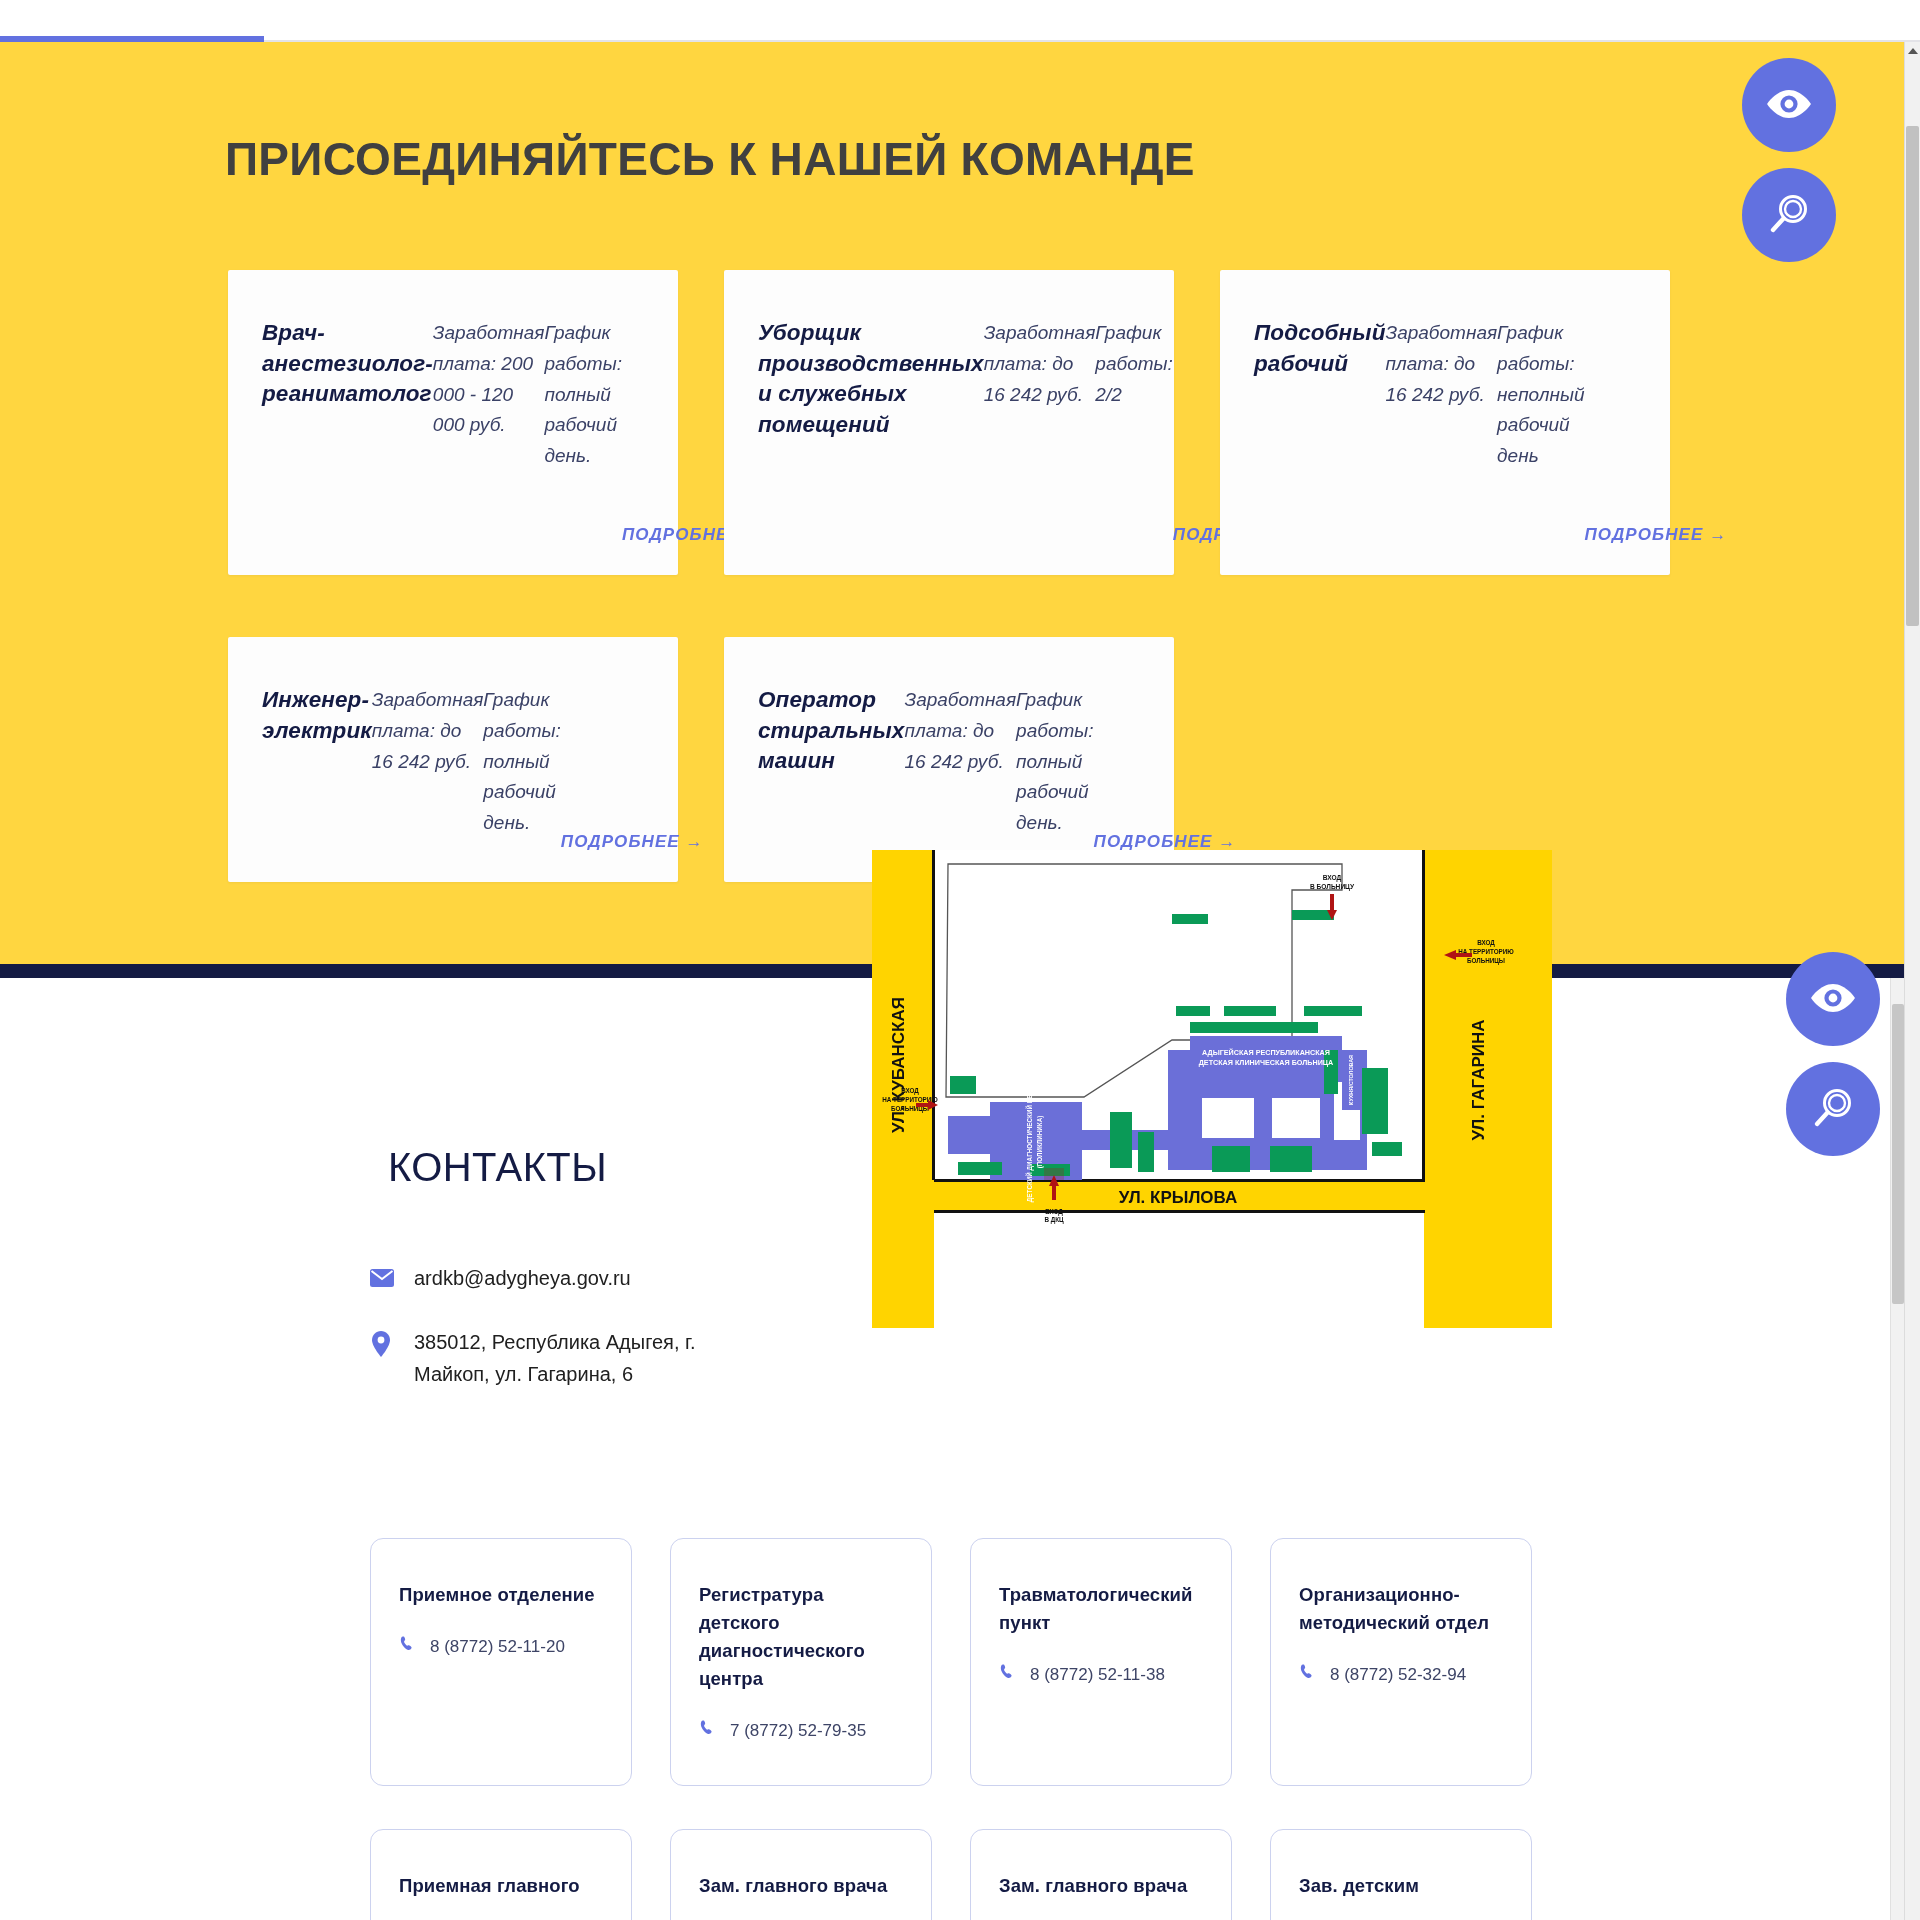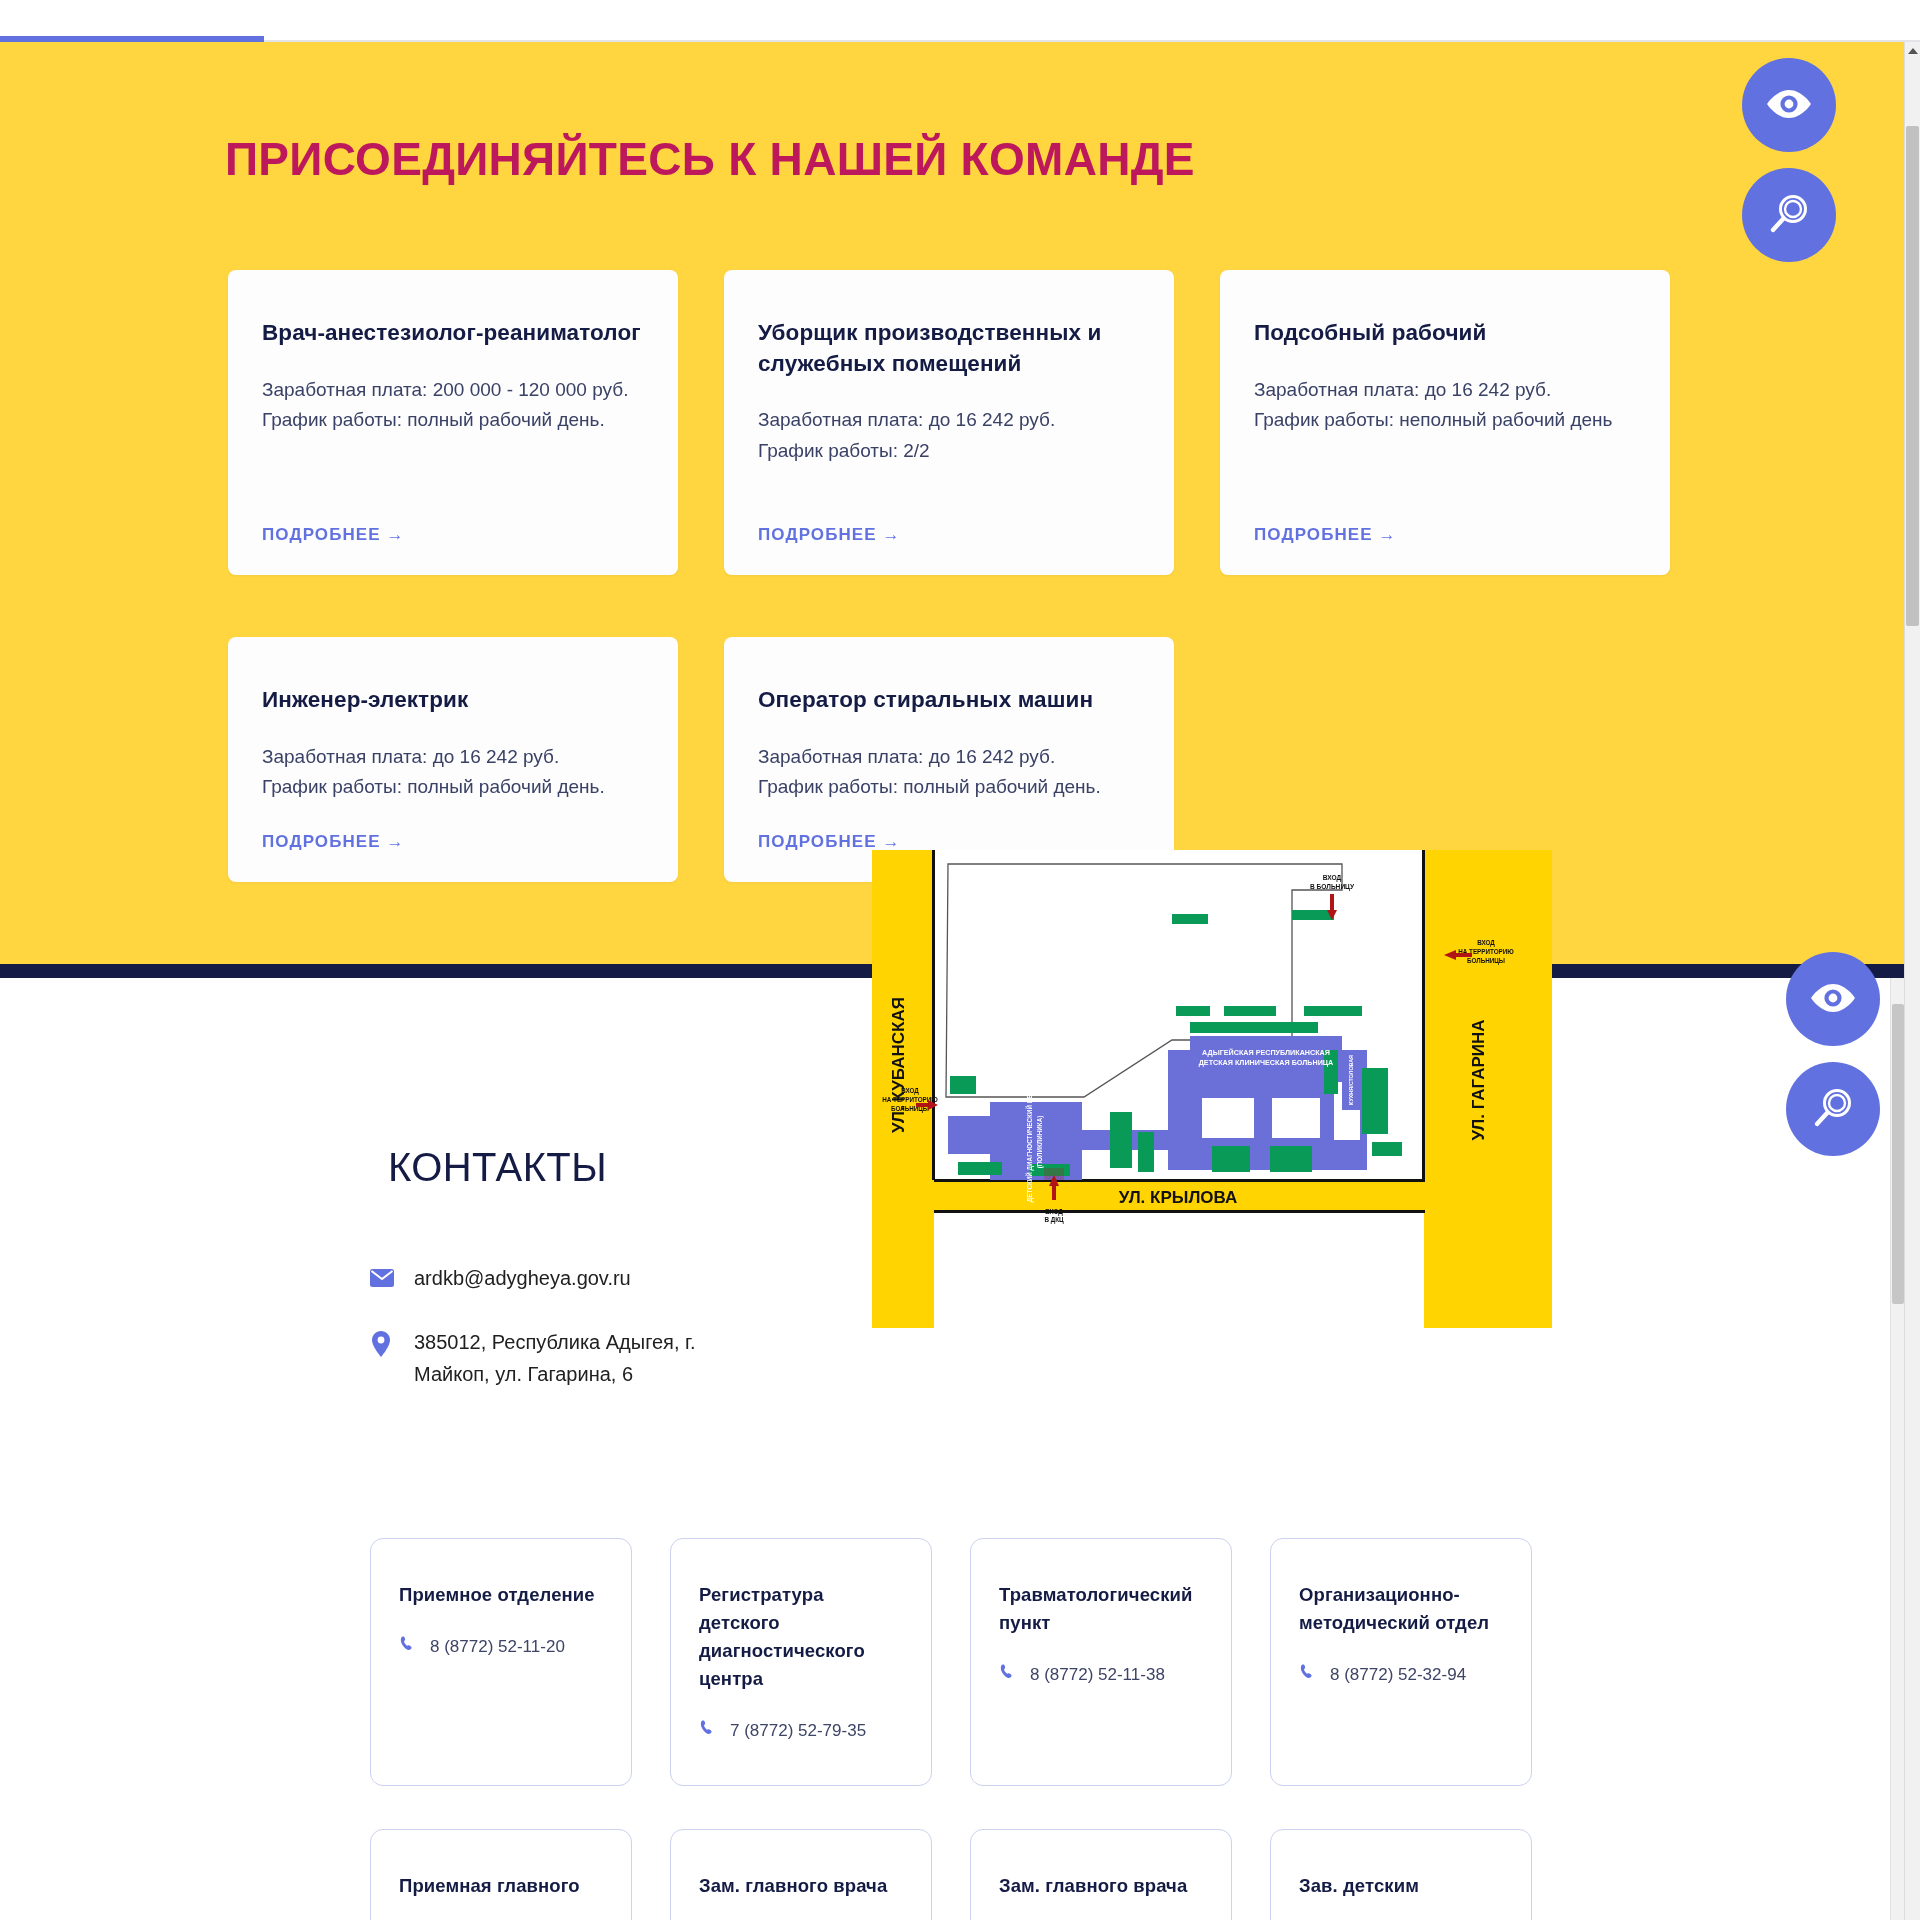--- a/index.html
+++ b/index.html
@@ -53,42 +53,42 @@
     background: #ffd640;
     overflow: hidden;
   }
   .vacancy-title {
     position: absolute;
     top: 90px;
     left: 225px;
     font-size: 46px;
     font-weight: 700;
     letter-spacing: 0.3px;
-    color: #be185d;
+    color: #404040;
     white-space: nowrap;
   }
 
   .vac-grid {
     position: absolute;
     top: 228px;
     left: 228px;
     width: 1460px;
   }
   .vac-row { display: flex; gap: 46px; margin-bottom: 62px; }
 
   .vac-card {
     width: 450px;
     min-height: 305px;
     background: #fdfdfd;
-    border-radius: 8px;
+    border-radius: 2px;
     padding: 48px 34px 30px 34px;
     position: relative;
     box-shadow: 0 1px 3px rgba(20,27,68,.05);
     display: flex;
-    flex-direction: column;
+    font-style: italic;
   }
   .vac-card.short { min-height: 245px; }
 
   .vac-card h3 {
     font-size: 22.5px;
     font-weight: 700;
     line-height: 1.36;
     color: #141b44;
     letter-spacing: .1px;
     margin-bottom: 26px;

